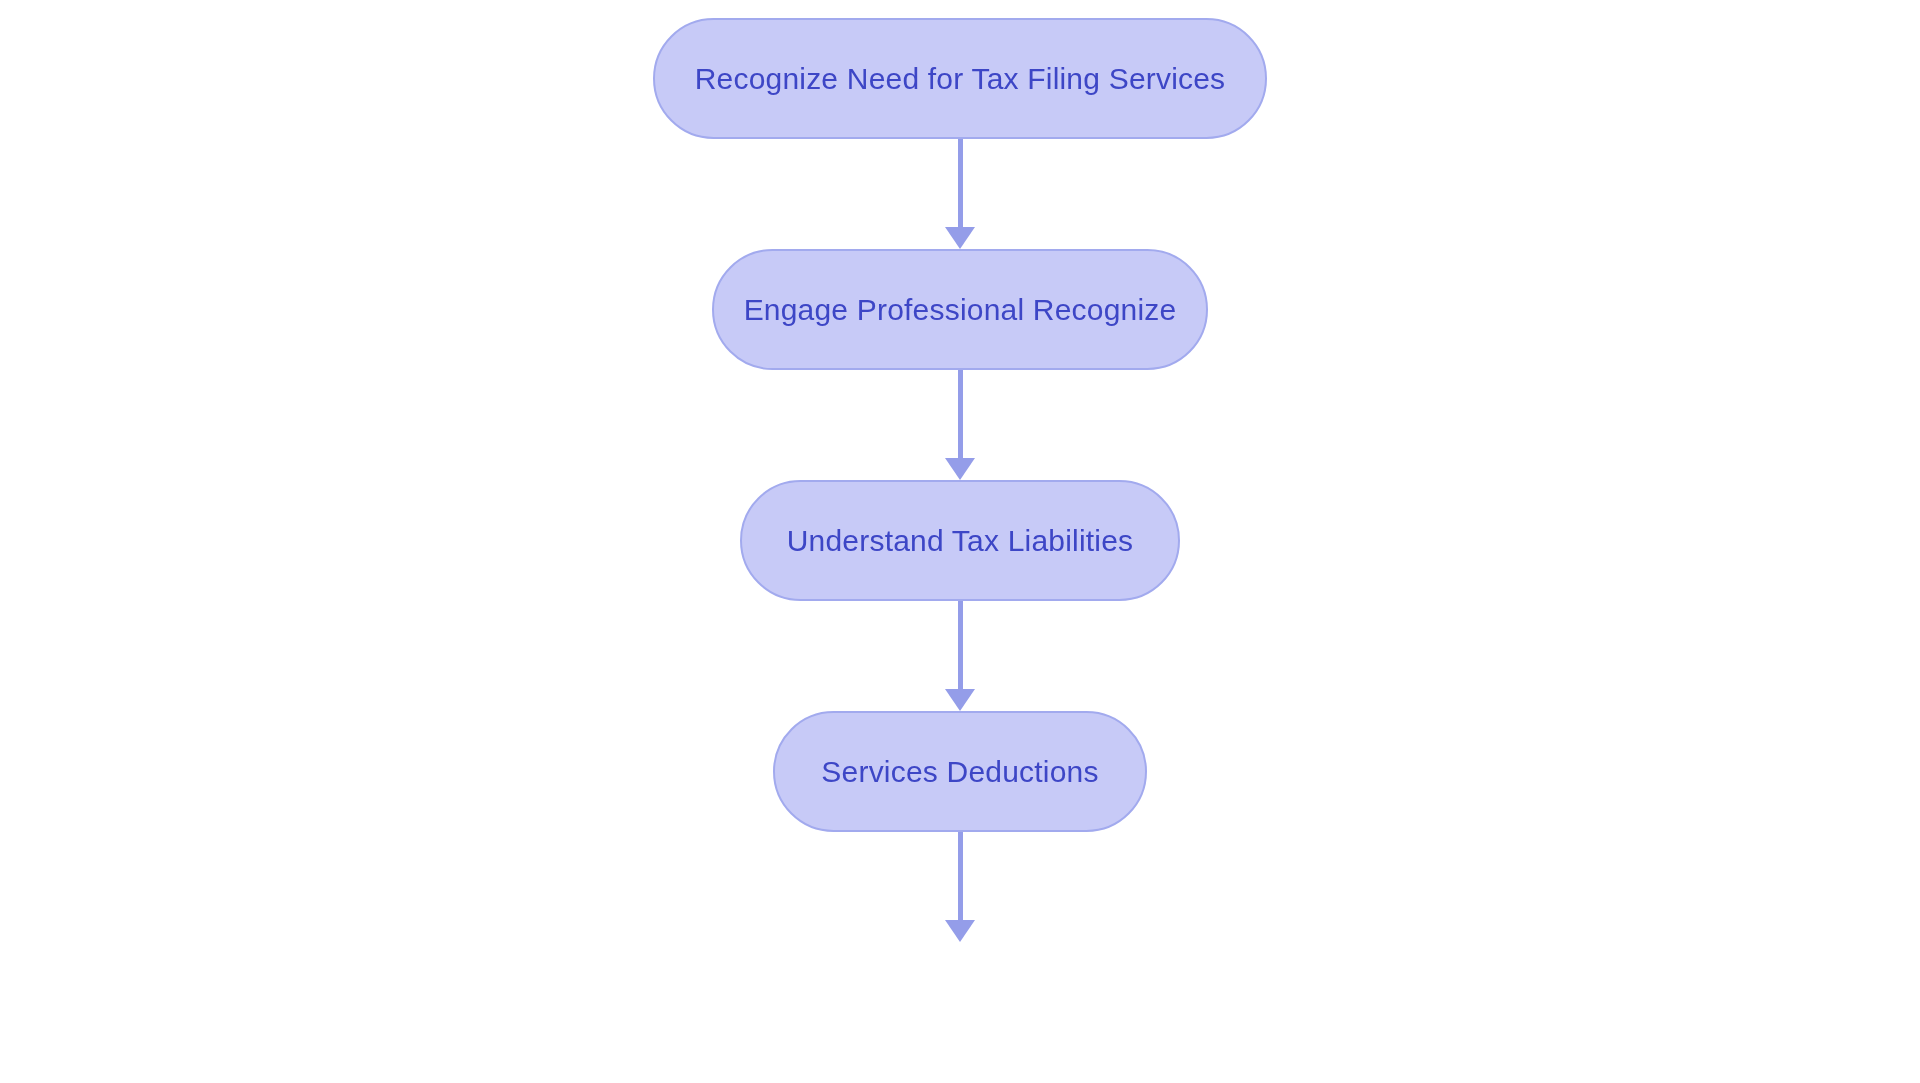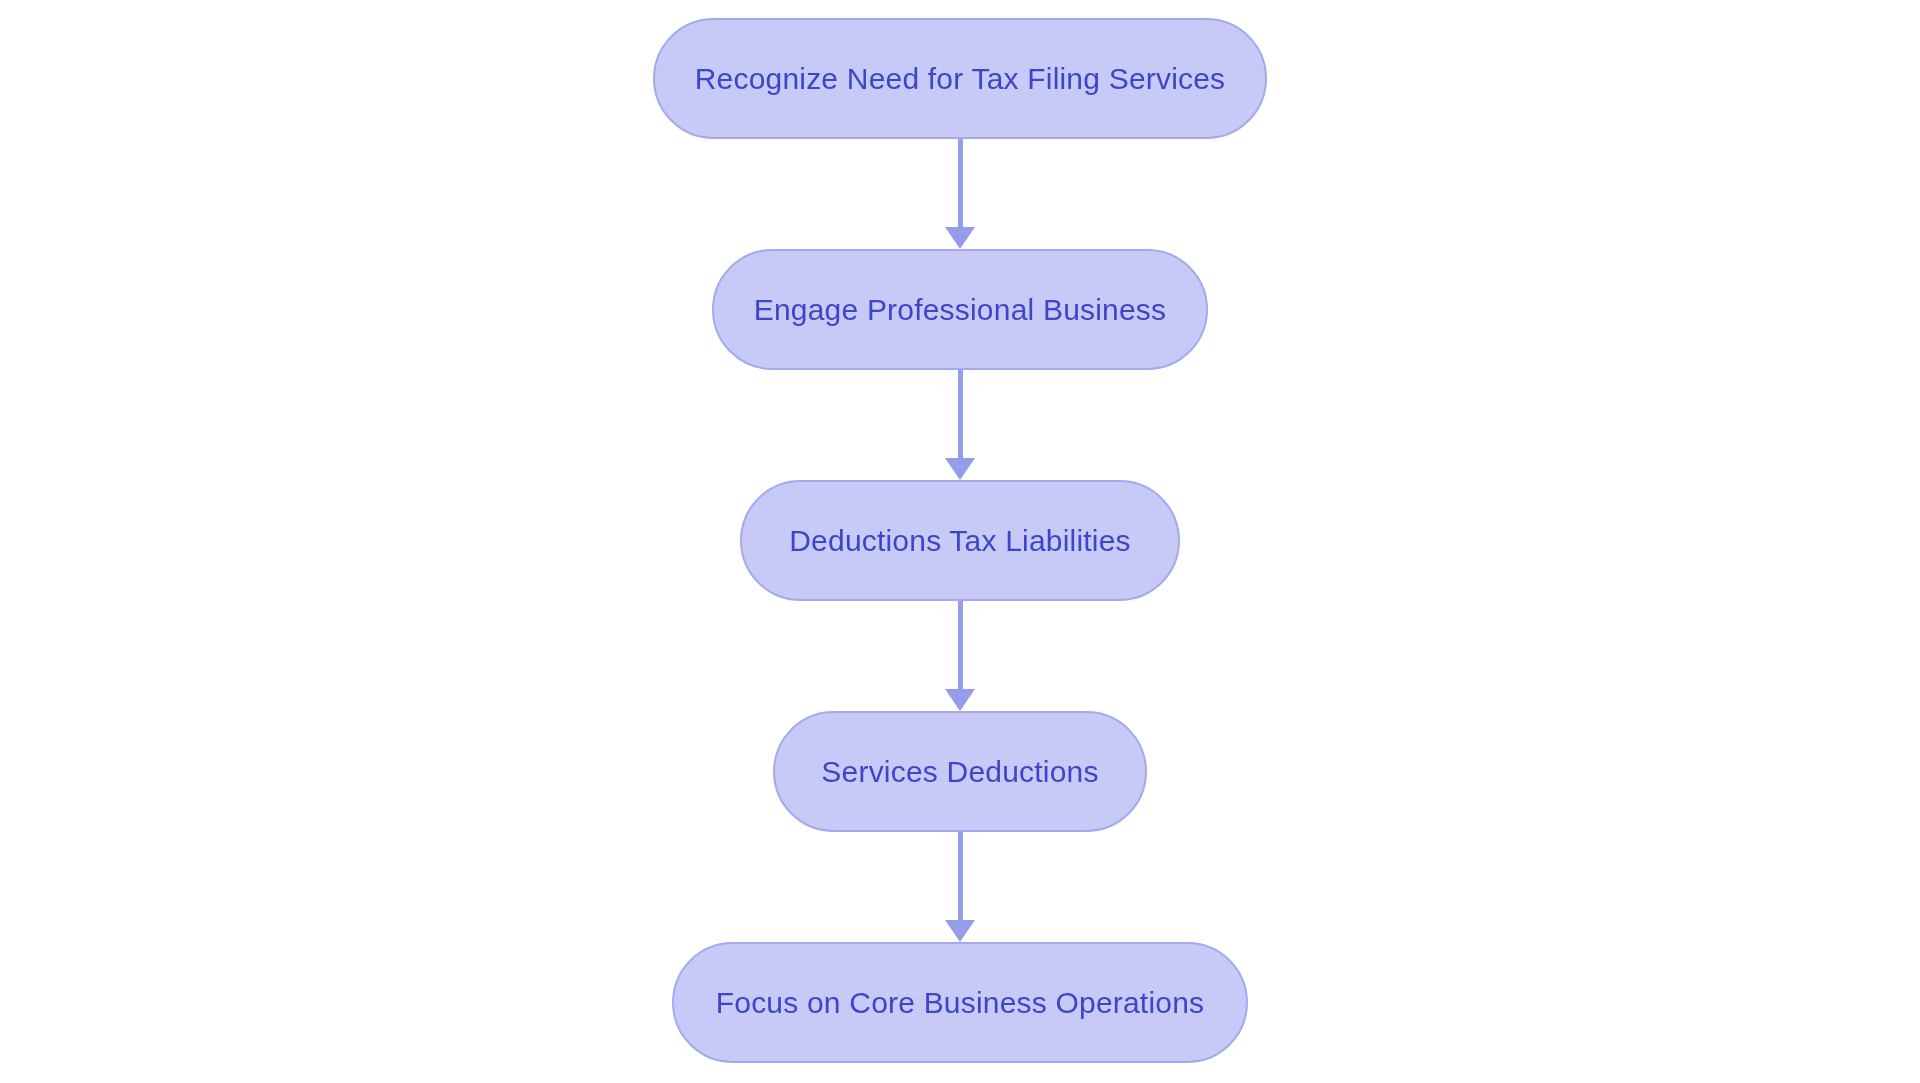--- a/index.html
+++ b/index.html
@@ -70,36 +70,35 @@
 
 <div class="canvas">
 
   <div class="node node-1">Recognize Need for Tax Filing Services</div>
 
   <div class="arrow">
     <div class="arrow-line"></div>
     <div class="arrow-head"></div>
   </div>
 
-  <div class="node node-2">Engage Professional Business</div>
+  <div class="node node-2">Engage Professional Recognize</div>
 
   <div class="arrow">
     <div class="arrow-line"></div>
     <div class="arrow-head"></div>
   </div>
 
-  <div class="node node-3">Deductions Tax Liabilities</div>
+  <div class="node node-3">Understand Tax Liabilities</div>
 
   <div class="arrow">
     <div class="arrow-line"></div>
     <div class="arrow-head"></div>
   </div>
 
   <div class="node node-4">Services Deductions</div>
 
   <div class="arrow">
     <div class="arrow-line"></div>
     <div class="arrow-head"></div>
   </div>
 
-  <div class="node node-5">Focus on Core Business Operations</div>
 
 </div>
 
 </body></html>

